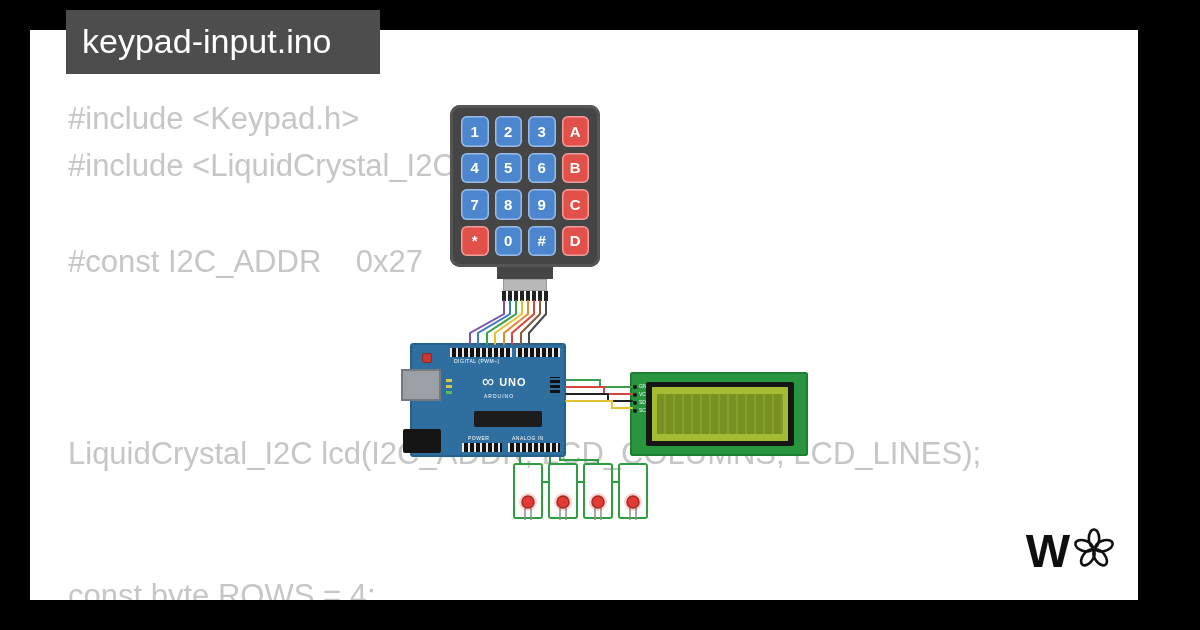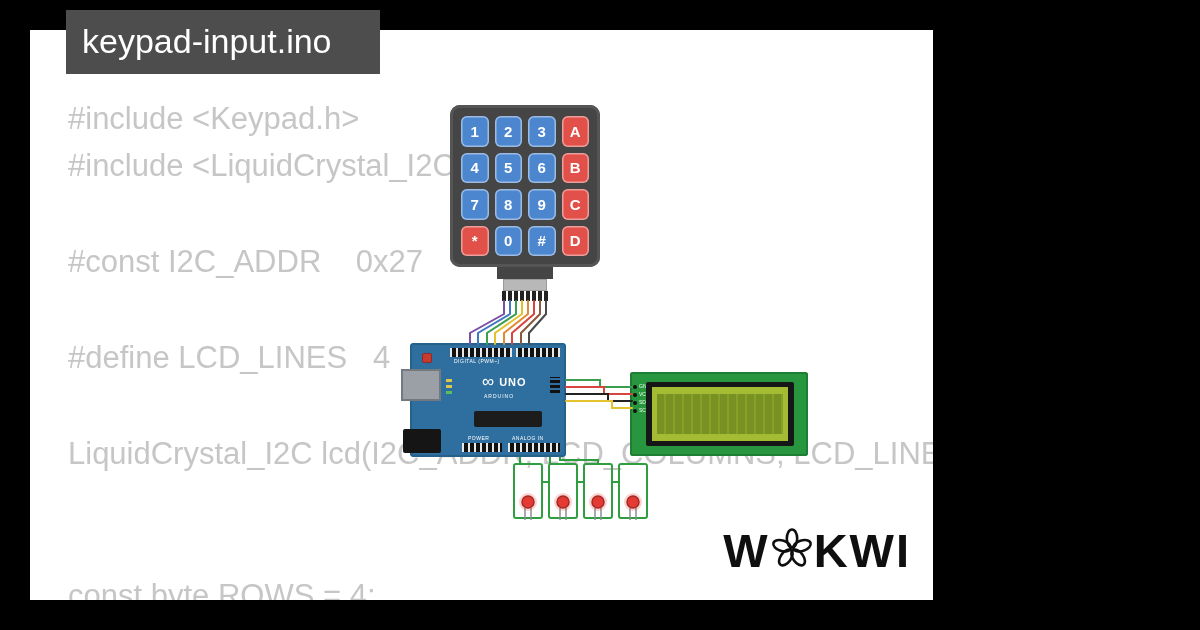--- a/index.html
+++ b/index.html
@@ -6,21 +6,21 @@
   html,body { margin:0; padding:0; }
   body {
     width:1200px; height:630px;
     background:#000;
     position:relative;
     overflow:hidden;
     font-family:"Liberation Sans", sans-serif;
   }
   .canvas {
     position:absolute; left:30px; top:30px;
-    width:903px; height:570px;
+    width:1108px; height:570px;
     background:#ffffff;
     overflow:hidden;
   }
   
   .file-tab {
     position:absolute; left:66px; top:10px; z-index:10;
     background:#4d4d4d; color:#ffffff;
     font-size:34px; line-height:1;
     padding:14px 48px 16px 16px;
   }
@@ -117,21 +117,20 @@
 </head>
 <body>
 
 <div class="file-tab">keypad-input.ino</div>
 
 <div class="canvas">
 
   <div class="code-line l0">#include &lt;Keypad.h&gt;</div>
   <div class="code-line l1">#include &lt;LiquidCrystal_I2C.h&gt;</div>
   <div class="code-line l2">#const I2C_ADDR    0x27</div>
-  <div class="code-line l4">#define LCD_LINES   4</div>
   <div class="code-line l5">LiquidCrystal_I2C lcd(I2C_ADDR, LCD_COLUMNS, LCD_LINES);</div>
   <div class="code-line l6">const byte ROWS = 4;</div>
 
   <div class="keypad">
     <div class="keypad-grid">
       <button class="key" data-color="blue">1</button>
       <button class="key" data-color="blue">2</button>
       <button class="key" data-color="blue">3</button>
       <button class="key" data-color="red">A</button>
       <button class="key" data-color="blue">4</button>
@@ -275,16 +274,15 @@
     <span class="logo-letters">W</span>
     <svg class="logo-flower" viewBox="0 0 42 42">
       <g fill="none" stroke="#0f0f0f" stroke-width="2.6">
         <ellipse cx="21" cy="10.5" rx="5.2" ry="9"></ellipse>
         <ellipse cx="21" cy="10.5" rx="5.2" ry="9" transform="rotate(72 21 21)"></ellipse>
         <ellipse cx="21" cy="10.5" rx="5.2" ry="9" transform="rotate(144 21 21)"></ellipse>
         <ellipse cx="21" cy="10.5" rx="5.2" ry="9" transform="rotate(216 21 21)"></ellipse>
         <ellipse cx="21" cy="10.5" rx="5.2" ry="9" transform="rotate(288 21 21)"></ellipse>
       </g>
     </svg>
-    <span class="logo-letters">KWI</span>
   </div>
 
 </div>
 
 </body></html>

